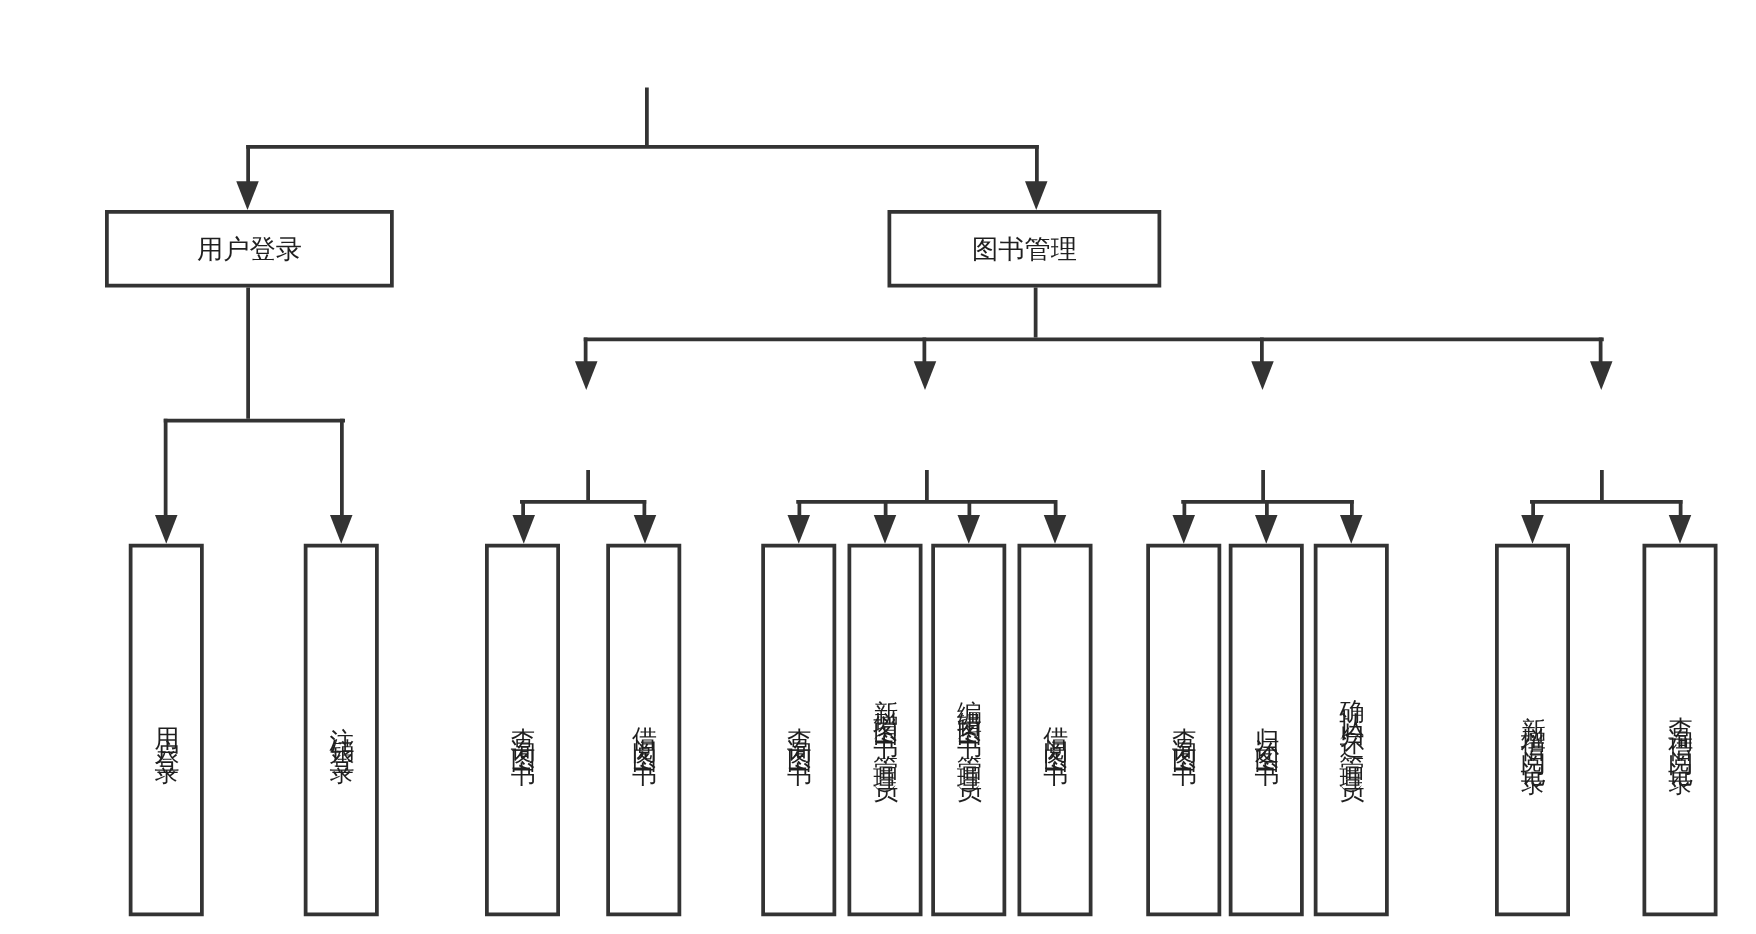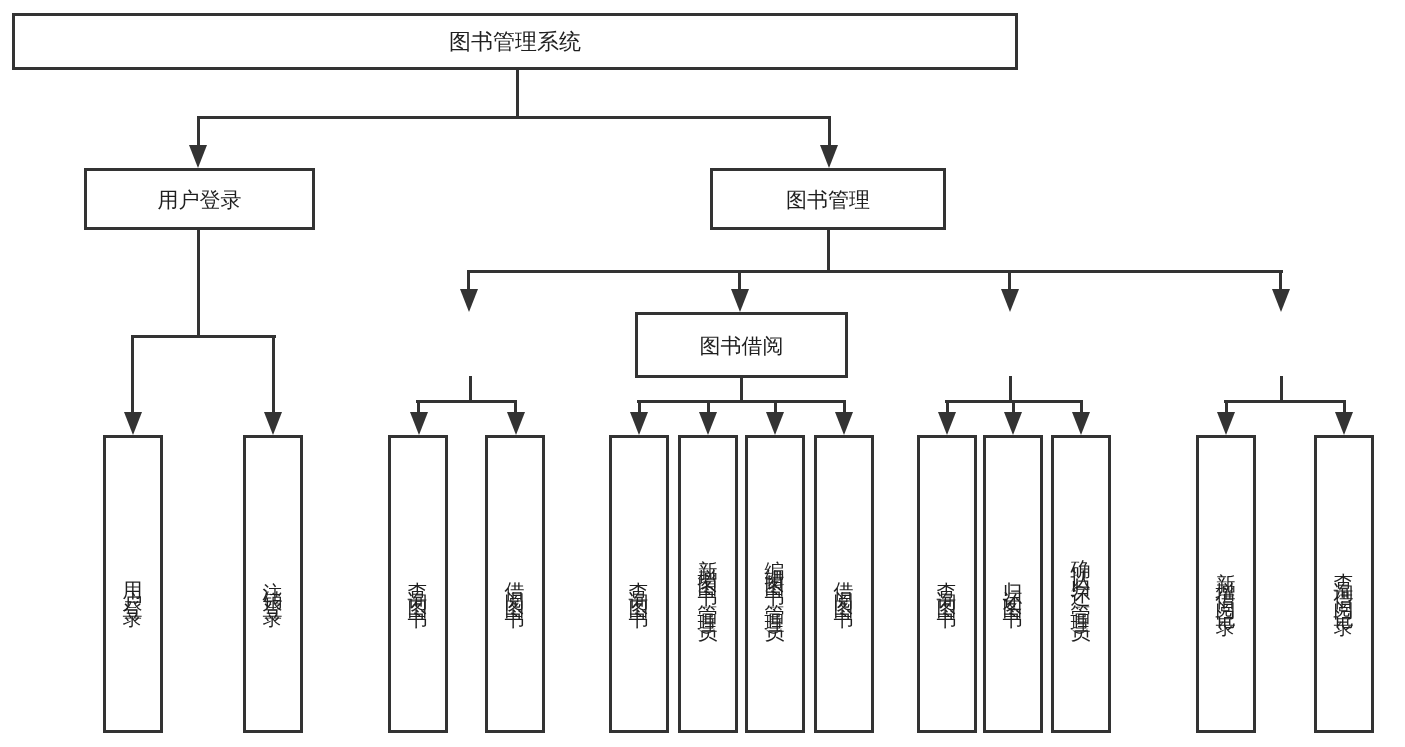--- a/index.html
+++ b/index.html
@@ -64,51 +64,49 @@
     color: #a3a3a3;
     white-space: nowrap;
     z-index: 5;
   }
 </style>
 </head>
 <body>
 
 <div class="canvas">
 
-  <div class="box root-box" style="left:12px; top:13px; width:1006px; height:57px;">图书管理系统</div>
 
   <div class="vline" style="left:516px; top:70px; height:46px;"></div>
   <div class="hline" style="left:197px; top:116px; width:634px;"></div>
   <div class="vline" style="left:197px; top:116px; height:31px;"></div>
   <div class="arrow" style="left:189px; top:145px;"></div>
   <div class="vline" style="left:828px; top:116px; height:31px;"></div>
   <div class="arrow" style="left:820px; top:145px;"></div>
 
   <div class="box" style="left:84px; top:168px; width:231px; height:62px;">用户登录</div>
-  <div class="box" style="left:710px; top:168px; width:236px; height:62px;">图书管理</div>
+  <div class="box" style="left:710px; top:168px; width:219px; height:62px;">图书管理</div>
 
   <div class="vline" style="left:197px; top:230px; height:105px;"></div>
   <div class="hline" style="left:131px; top:335px; width:145px;"></div>
   <div class="vline" style="left:131px; top:335px; height:77px;"></div>
   <div class="arrow" style="left:124px; top:412px;"></div>
   <div class="vline" style="left:272px; top:335px; height:77px;"></div>
   <div class="arrow" style="left:264px; top:412px;"></div>
 
   <div class="vline" style="left:827px; top:230px; height:40px;"></div>
   <div class="hline" style="left:467px; top:270px; width:816px;"></div>
   <div class="vline" style="left:467px; top:270px; height:20px;"></div>
   <div class="arrow" style="left:460px; top:289px;"></div>
   <div class="vline" style="left:738px; top:270px; height:20px;"></div>
   <div class="arrow" style="left:731px; top:289px;"></div>
   <div class="vline" style="left:1008px; top:270px; height:20px;"></div>
   <div class="arrow" style="left:1001px; top:289px;"></div>
   <div class="vline" style="left:1279px; top:270px; height:20px;"></div>
   <div class="arrow" style="left:1272px; top:289px;"></div>
 
-  <div class="box" style="left:635px; top:312px; width:213px; height:66px;">图书借阅</div>
 
   <div class="vline" style="left:469px; top:376px; height:24px;"></div>
   <div class="hline" style="left:416px; top:400px; width:101px;"></div>
   <div class="vline" style="left:417px; top:400px; height:12px;"></div>
   <div class="arrow" style="left:410px; top:412px;"></div>
   <div class="vline" style="left:514px; top:400px; height:12px;"></div>
   <div class="arrow" style="left:507px; top:412px;"></div>
 
   <div class="vline" style="left:740px; top:376px; height:24px;"></div>
   <div class="hline" style="left:637px; top:400px; width:208px;"></div>

